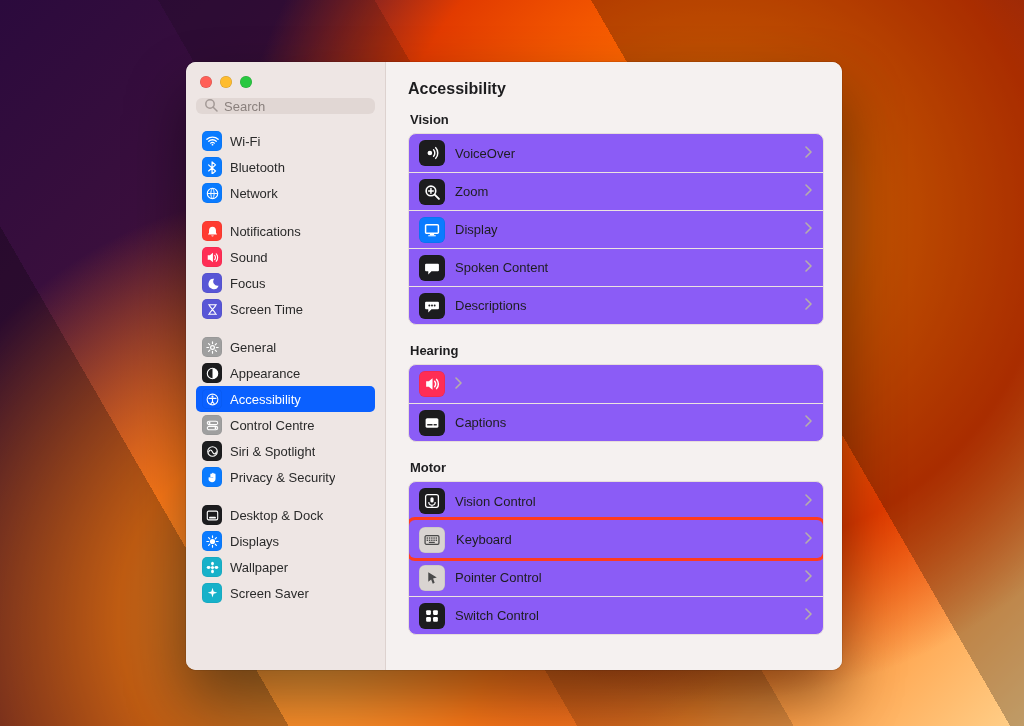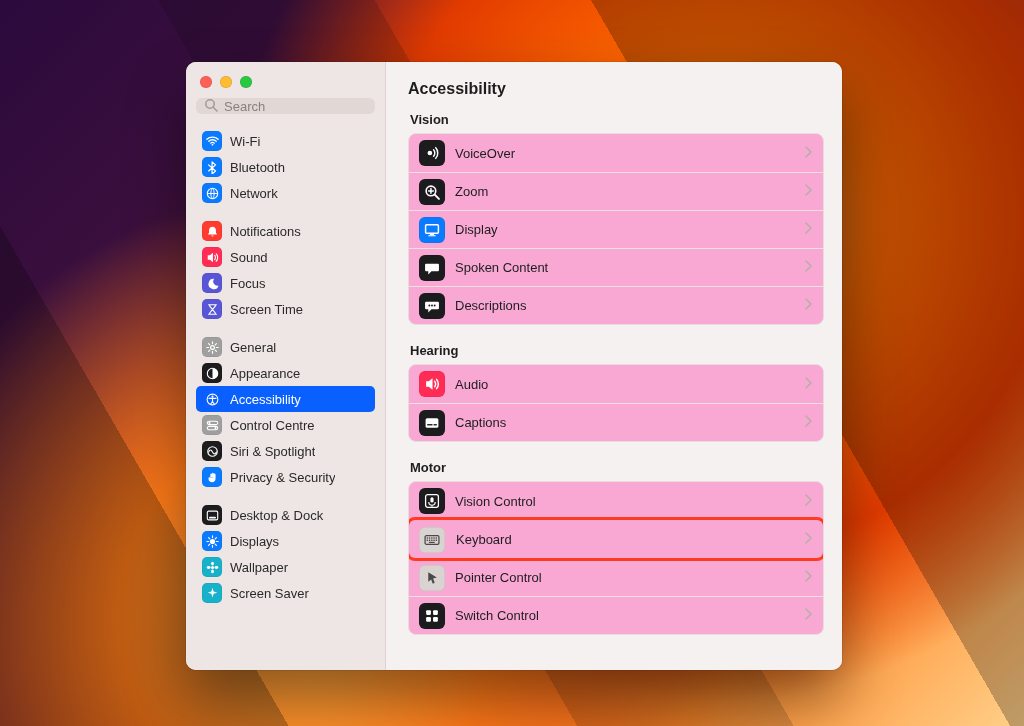--- a/index.html
+++ b/index.html
@@ -65,21 +65,21 @@
     box-shadow: inset 0 0 0 .5px rgba(0,0,0,.08);
   }
   .side-item .ico svg{width:13px;height:13px}
   .side-item span.lbl{ white-space:nowrap; overflow:hidden; text-overflow:ellipsis; }
 
   
   .content{ flex:1; background:#f5f1f0; overflow-y:auto; padding:18px 18px 10px 22px; }
   .title{ font-size:16px; font-weight:700; margin-bottom:14px; }
   .section-label{ font-size:13px; font-weight:700; margin:6px 0 6px 2px; }
   .card{
-    background:#f9a8d4;
+    background:#8b5cf6;
     border:1px solid #e7ddda; border-radius:8px;
     margin-bottom:18px;
     overflow:hidden;
   }
   .row{
     display:flex; align-items:center; gap:10px;
     height:38px; padding:0 10px;
     border-top:1px solid #ece3e0;
     cursor:default;
   }
@@ -479,21 +479,20 @@
         </div>
         <div>
           <div class="section-label">Hearing</div>
           <div class="card">
             <div class="row">
         <span class="ico" style="background:#ff2d55;color:#ffffff">
     <svg viewBox="0 0 15 15">
                   <use href="#i-audio"></use>
                 </svg>
               </span>
-        <span class="lbl">Audio</span>
         <span class="chev">
           <svg viewBox="0 0 8 12">
                   <use href="#i-chevron"></use>
                 </svg></span>
       </div>
             <div class="row">
         <span class="ico" style="background:#1c1c1e;color:#ffffff">
     <svg viewBox="0 0 15 15">
                   <use href="#i-captions"></use>
                 </svg>

